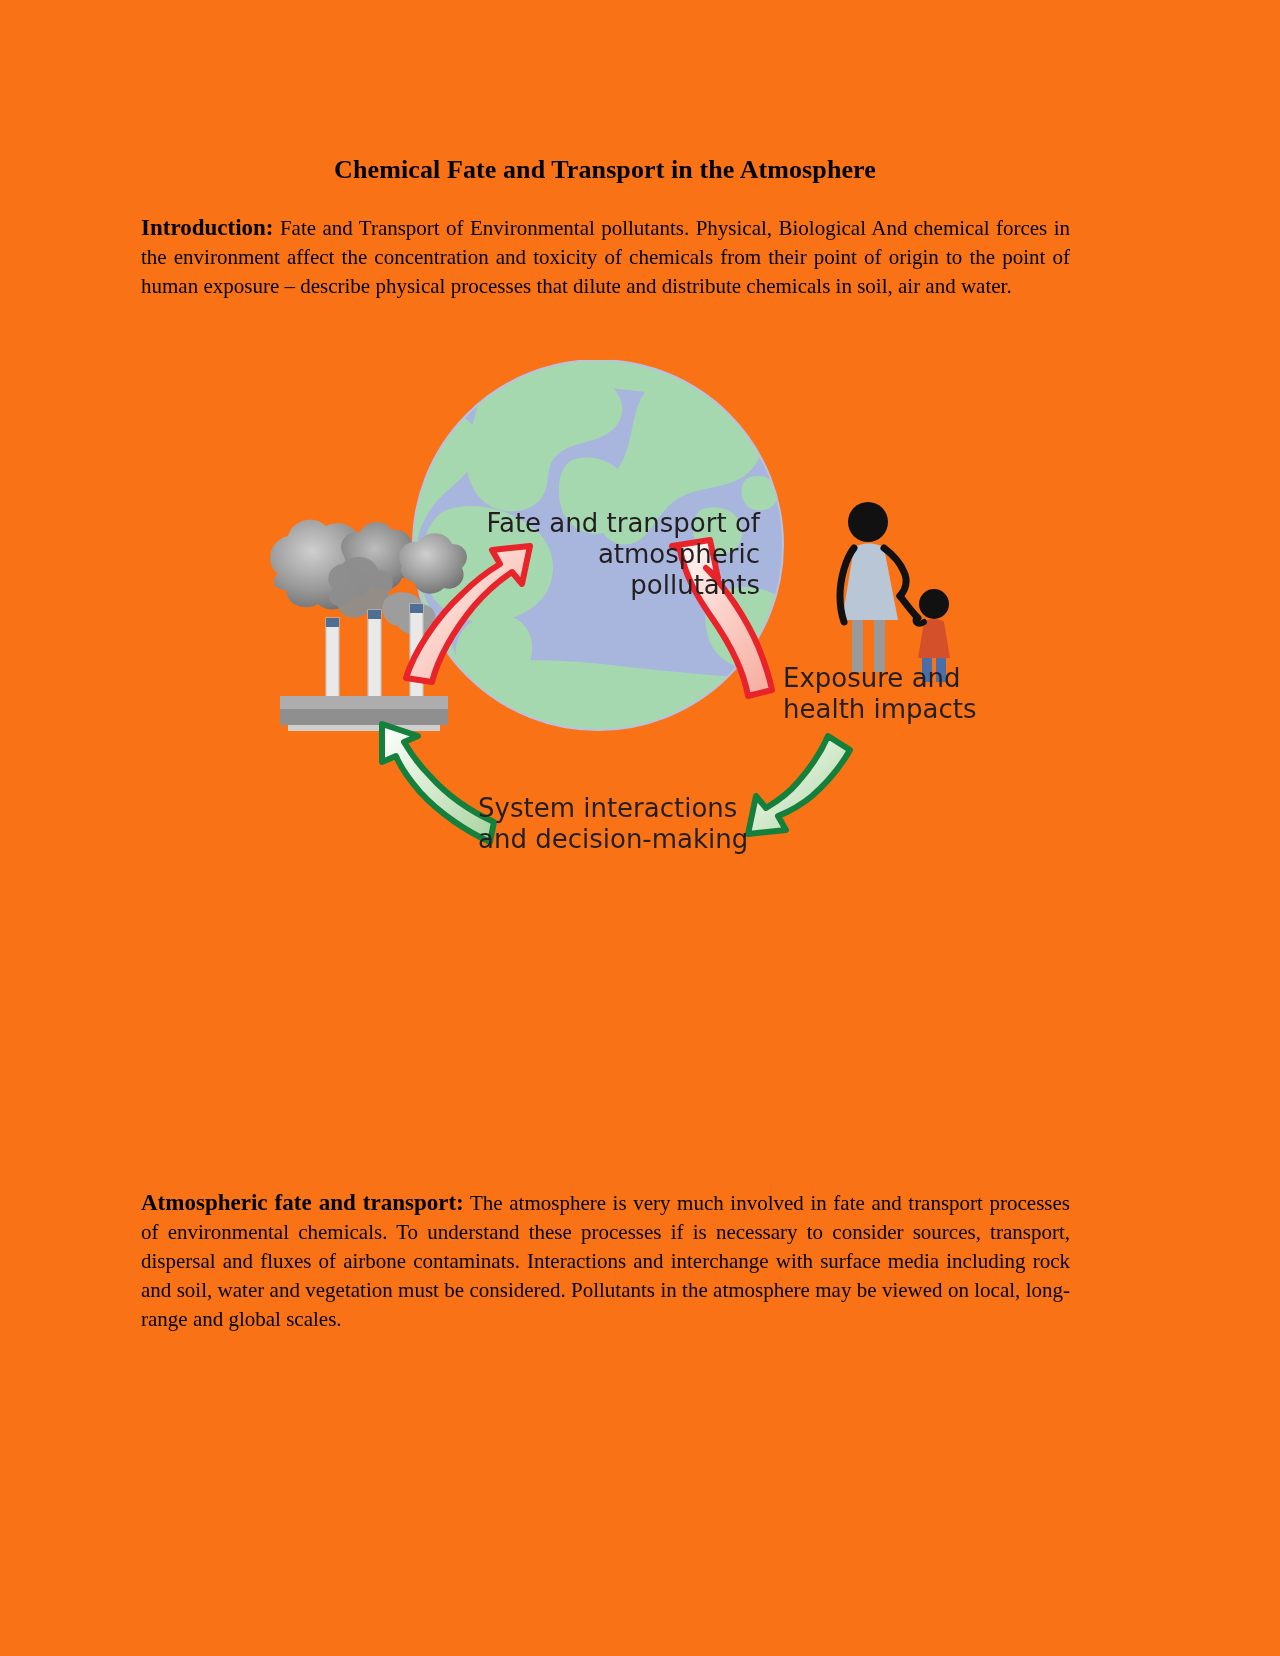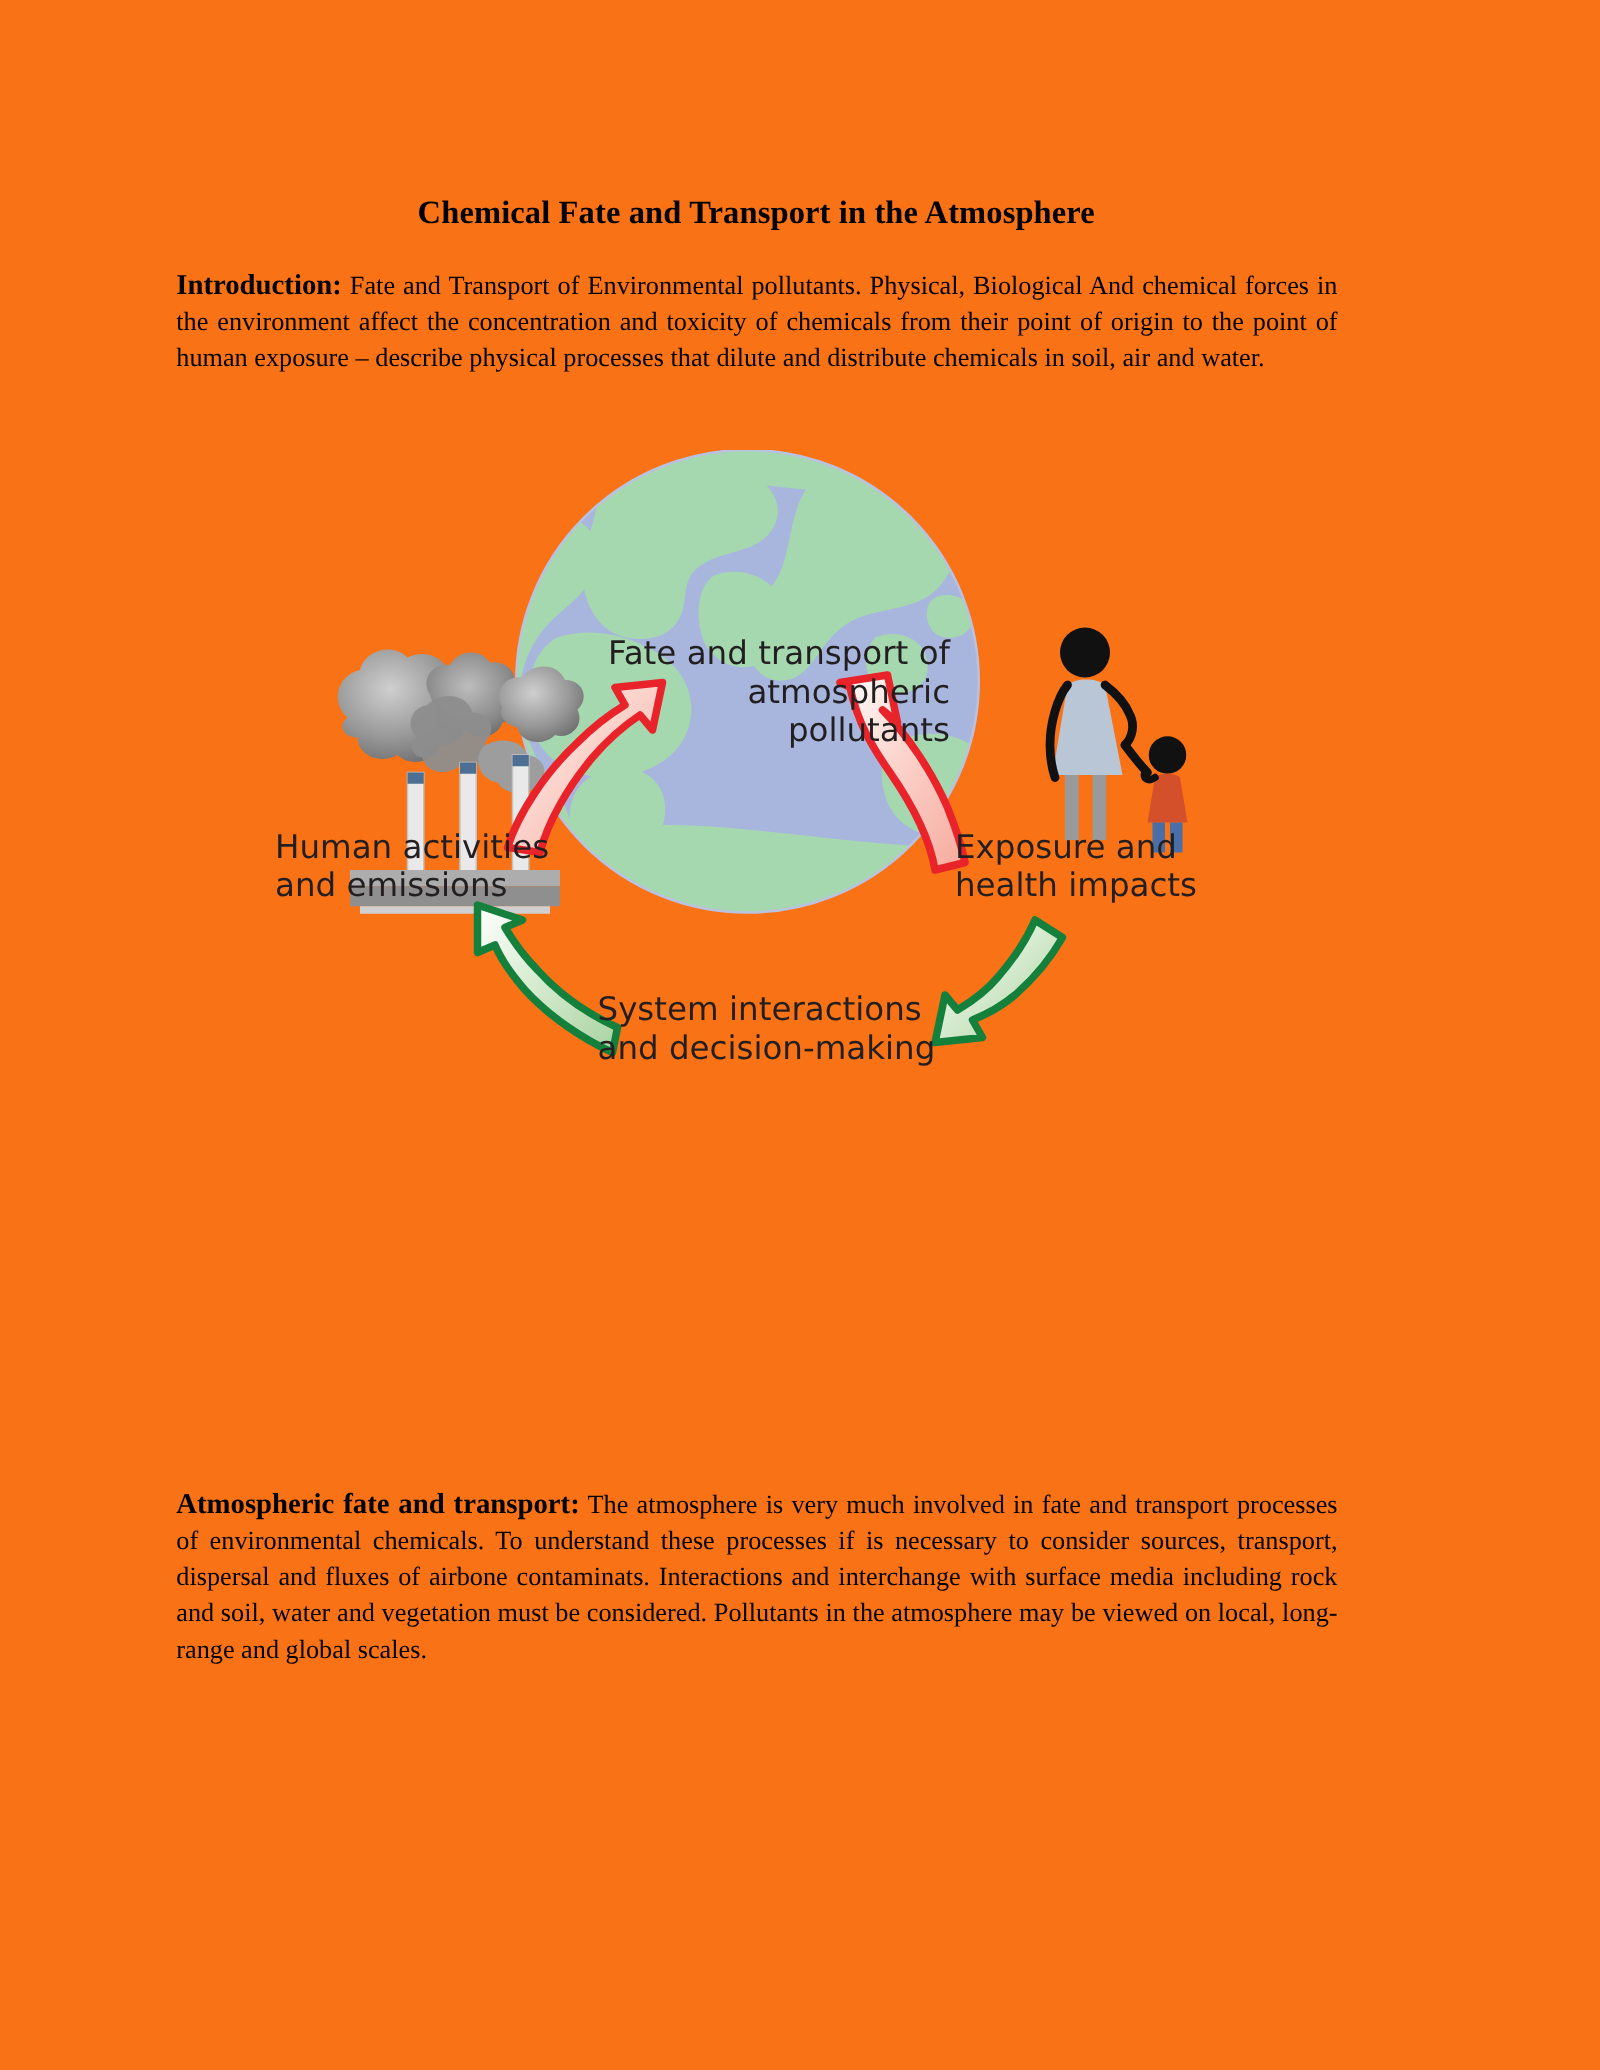--- a/index.html
+++ b/index.html
@@ -73,21 +73,21 @@
     top: 148px;
     width: 300px;
   }
   #label-human {
     left: 20px;
     top: 303px;
     width: 240px;
     text-align: left;
   }
   #label-exposure {
-    left: 564px;
+    left: 583px;
     top: 303px;
     width: 250px;
     text-align: left;
   }
   #label-system {
     left: 278px;
     top: 433px;
     width: 310px;
     text-align: left;
   }
@@ -273,22 +273,20 @@
                  C 208 418, 200 406, 196 396
                  L 182 402 L 182 364 L 218 376 L 204 382
                  C 210 392, 218 404, 230 416
                  C 248 436, 272 452, 294 462 Z" fill="url(#greenGrad)" stroke="#14803c" stroke-width="6" stroke-linejoin="round"></path>
       </g>
     </svg>
 
     <div class="diag-label" id="label-center">Fate and transport of
 atmospheric
 pollutants</div>
-    <div class="diag-label" id="label-human">Human activities
-and emissions</div>
     <div class="diag-label" id="label-exposure">Exposure and
 health impacts</div>
     <div class="diag-label" id="label-system">System interactions
 and decision-making</div>
   </div>
 
   <p class="para" id="atmos-para">
     <span class="lead">Atmospheric fate and transport:</span><span> The atmosphere is very much involved in fate and transport processes of environmental chemicals. To understand these processes if is necessary to consider sources, transport, dispersal and fluxes of airbone contaminats. Interactions and interchange with surface media including rock and soil, water and vegetation must be considered. Pollutants in the atmosphere may be viewed on local, long-range and global scales.</span>
   </p>
 

